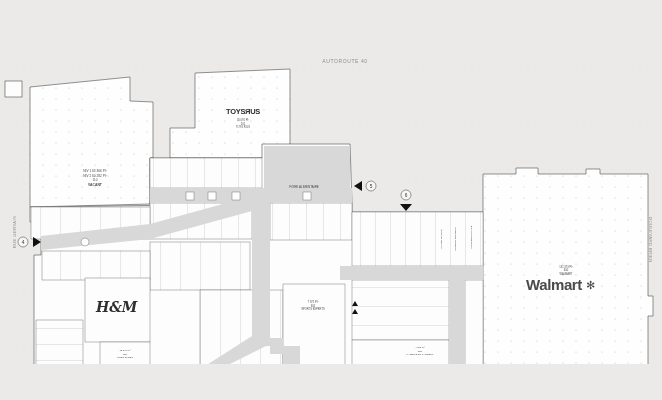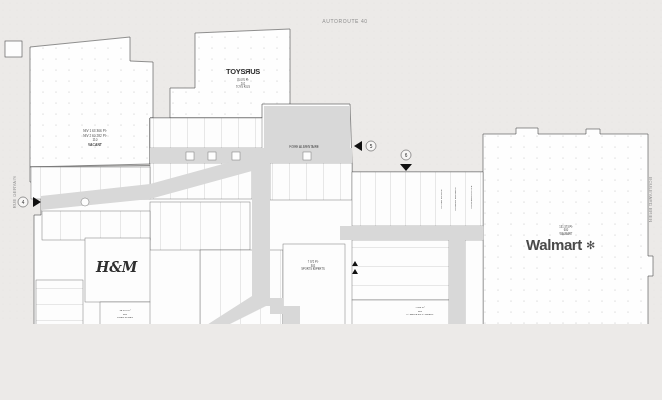--- a/index.html
+++ b/index.html
@@ -1,17 +1,17 @@
 <!DOCTYPE html>
 <html><head>
 <meta charset="utf-8">
 <style>
   html,body{margin:0;padding:0;background:#eceae8;}
   .stage{position:relative;width:662px;height:324px;overflow:hidden;background:#eceae8;
-         font-family:"Liberation Sans",sans-serif;}
+         font-family:"Liberation Sans",sans-serif;margin-top:40px;}
   svg{display:block}
   svg text{font-family:"Liberation Sans",sans-serif;fill:#4a4a4a;}
   .mid{text-anchor:middle;}
   .street{fill:#8f8f8f;font-size:5px;letter-spacing:.6px;}
   .street-v{fill:#8f8f8f;font-size:4.2px;letter-spacing:.4px;}
   .f24{font-size:2.4px;} .f26{font-size:2.6px;} .f3{font-size:3px;}
   .f32{font-size:3.2px;} .f34{font-size:3.4px;font-weight:bold;}
   .logo-toys{font-size:7.5px;font-weight:bold;letter-spacing:-.3px;fill:#2c2c2c;}
   .logo-hm{font-family:"DejaVu Serif",serif;font-style:italic;font-weight:bold;
            font-size:14px;fill:#2f2f2f;}

